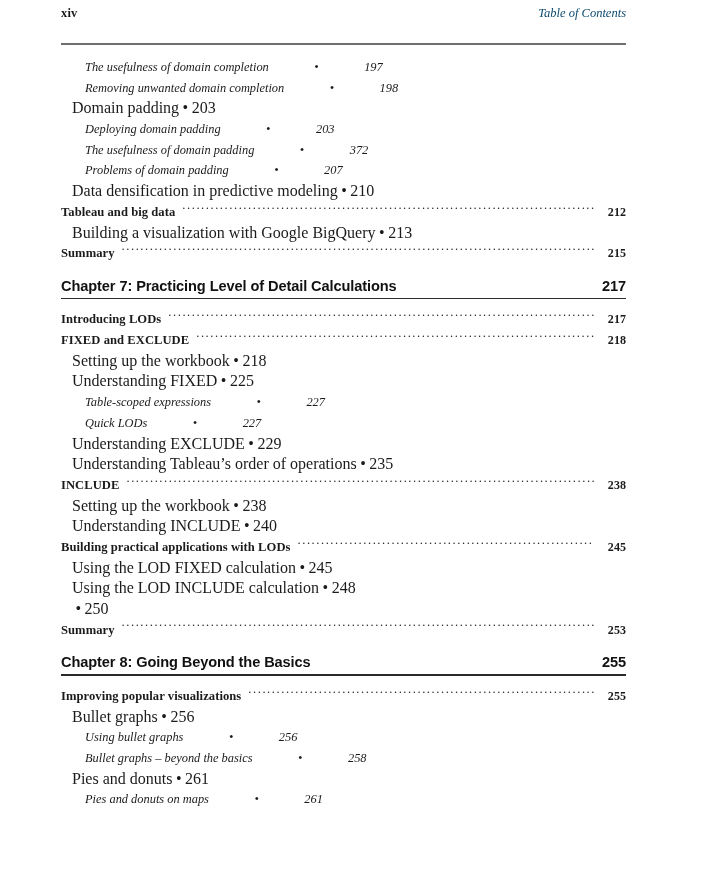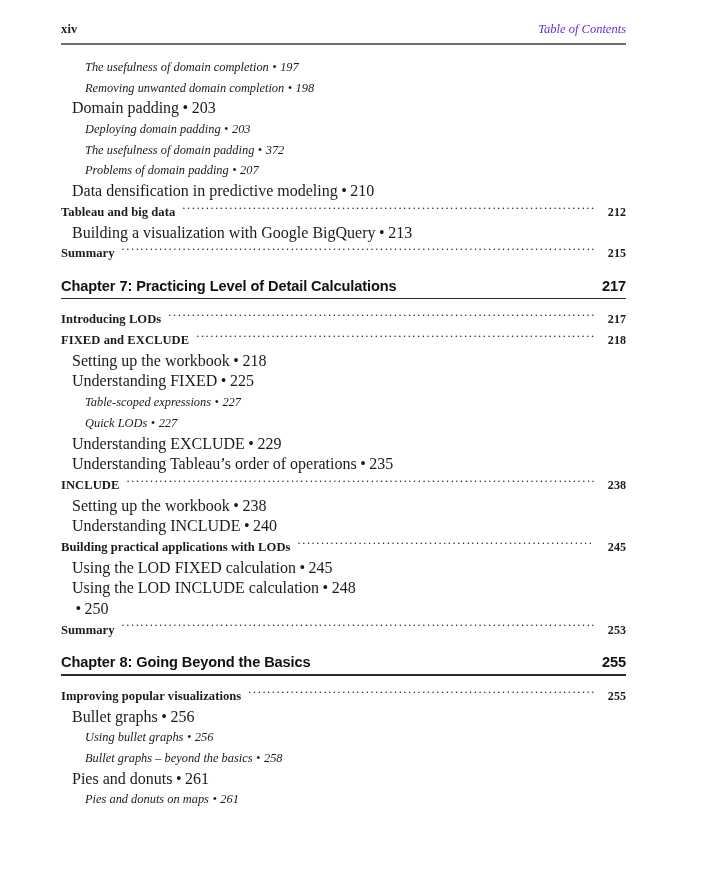--- a/index.html
+++ b/index.html
@@ -20,39 +20,39 @@
     width: 720px;
     height: 888px;
     box-sizing: border-box;
     padding: 0;
   }
 
   
   .running-head {
     position: absolute;
     left: 61px;
-    top: 22px;
+    top: 6px;
     width: 565px;
     display: flex;
     align-items: baseline;
     justify-content: space-between;
     gap: 20px;
   }
   .folio {
     font-family: "Liberation Serif", "DejaVu Serif", serif;
     font-weight: bold;
     font-size: 12.5px;
     letter-spacing: 0.2px;
     color: #1b1b1b;
   }
   .head-title {
     font-family: "Liberation Serif", "DejaVu Serif", serif;
     font-style: italic;
     font-size: 12.5px;
-    color: #6d28d9;
+    color: #0c4a6e;
   }
   .head-rule {
     position: absolute;
     left: 61px;
     top: 43px;
     width: 565px;
     height: 1.6px;
     background: #6e6e6e;
   }
 
@@ -115,20 +115,21 @@
   .entry.lvl2 {
     padding-left: 11px;
     font-size: 16px;
     text-align: center;
   }
   
   .entry.lvl3 {
     padding-left: 24px;
     font-style: italic;
     font-size: 12.4px;
+    gap: 42px;
   }
   .entry .sep { padding: 0 3.5px; }
 
   
   .chapter {
     position: relative;
     margin-top: 14px;
     margin-bottom: 10px;
   }
   .chapter-row {

